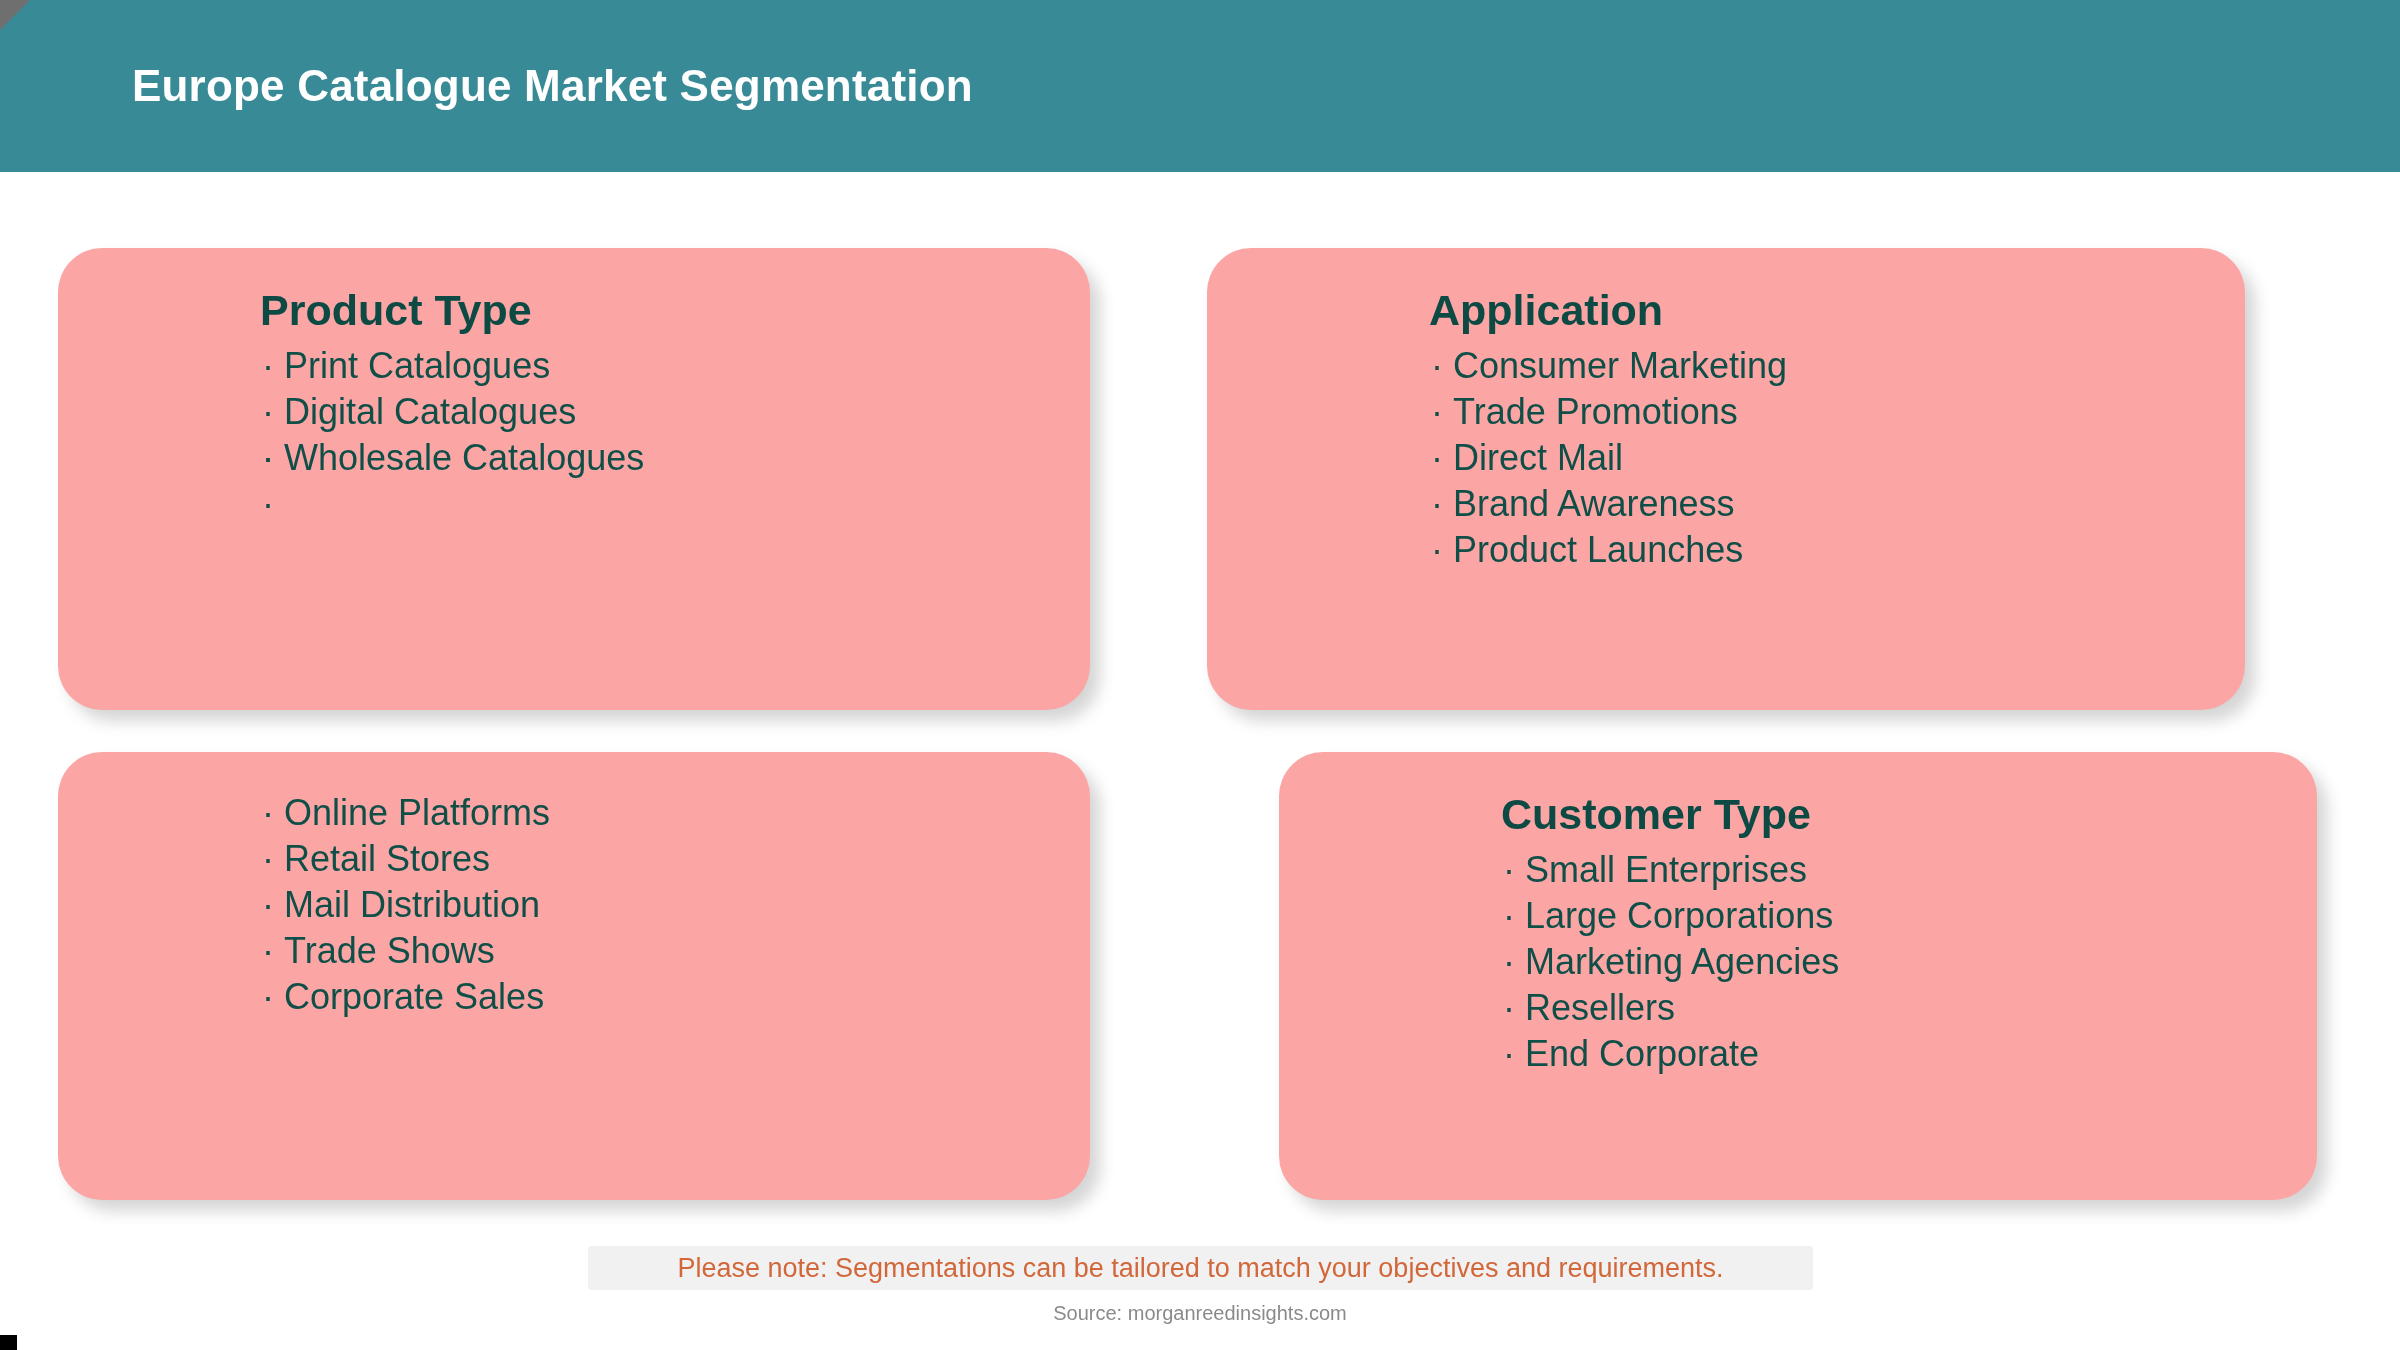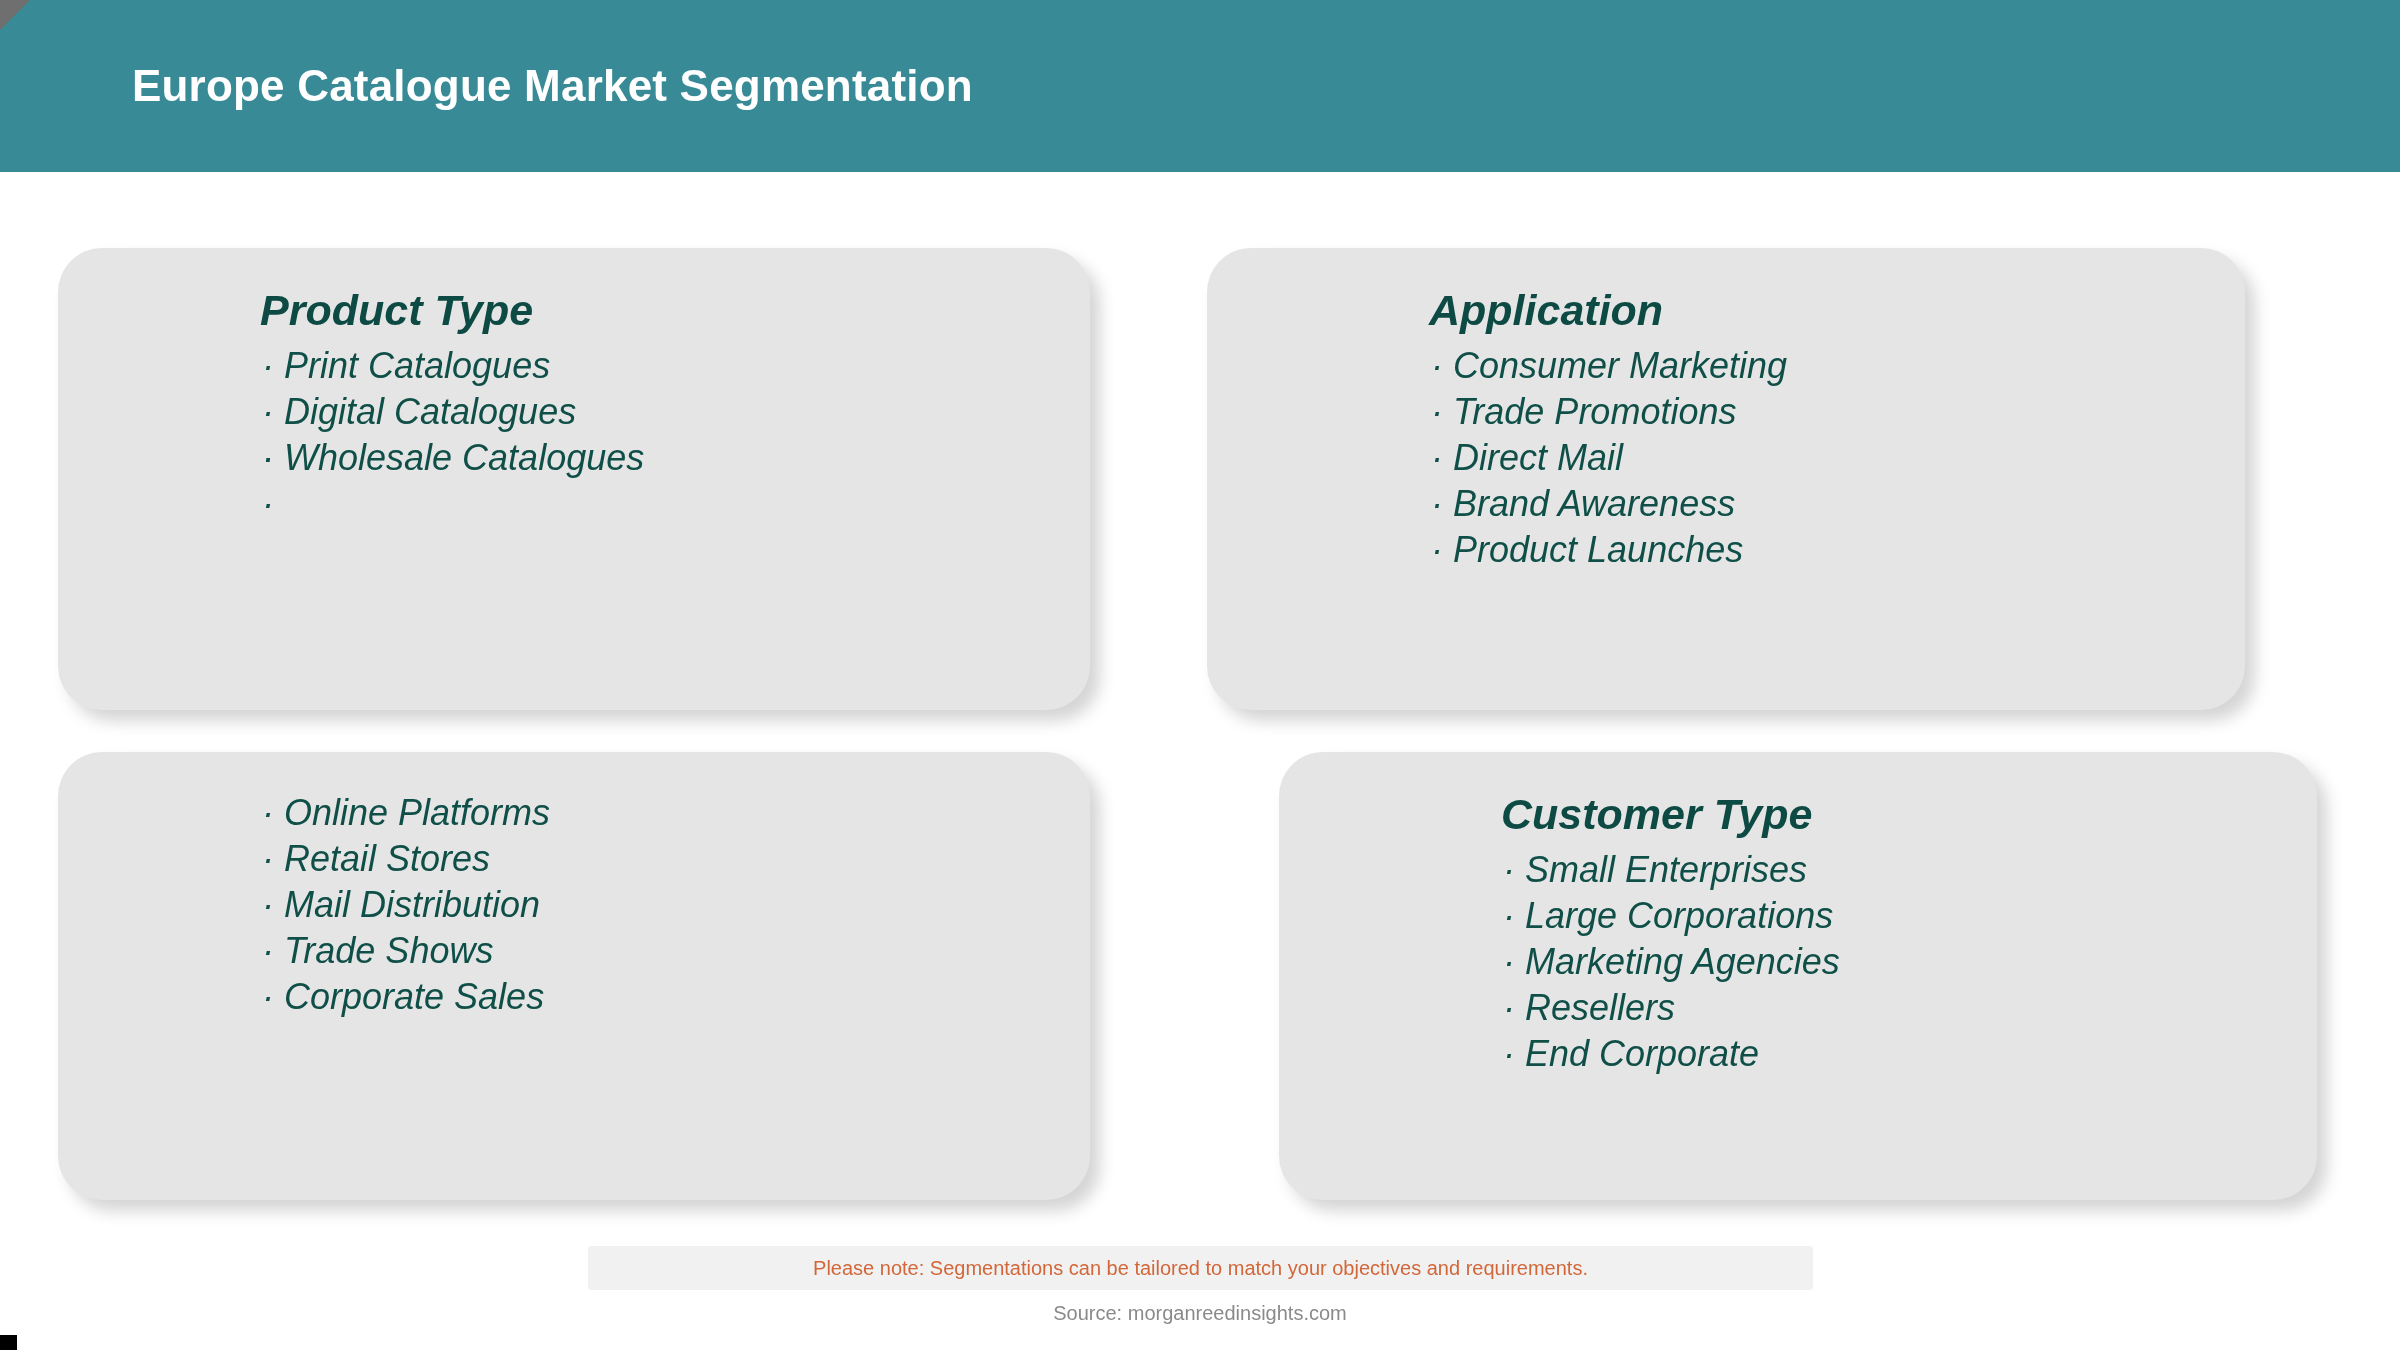--- a/index.html
+++ b/index.html
@@ -54,25 +54,24 @@
   
   .cards {
     position: absolute;
     left: 0;
     top: 172px;
     width: 2400px;
     height: 1040px;
   }
   .card {
     position: absolute;
-    background: #e5e5e5;
+    background: #fca5a5;
     border-radius: 44px;
     box-shadow: 10px 11px 16px rgba(0,0,0,0.17);
     box-sizing: border-box;
-    font-style: italic;
   }
   .card-0 { left: 58px;   top: 76px;  width: 1032px; height: 462px; }
   .card-1 { left: 1207px; top: 76px;  width: 1038px; height: 462px; }
   .card-2 { left: 58px;   top: 580px; width: 1032px; height: 448px; }
   .card-3 { left: 1279px; top: 580px; width: 1038px; height: 448px; }
 
   .card-inner {
     position: absolute;
     left: 0;
     top: 0;
@@ -126,21 +125,21 @@
     width: 1225px;
     height: 44px;
     background: #f1f1f1;
     border-radius: 3px;
     display: flex;
     align-items: center;
     justify-content: center;
   }
   .note-text {
     color: #d2673a;
-    font-size: 20px;
+    font-size: 27px;
     white-space: nowrap;
   }
   .source-text {
     position: absolute;
     left: 0;
     top: 90px;
     width: 2400px;
     text-align: center;
     color: #8a8a8a;
     font-size: 20px;

